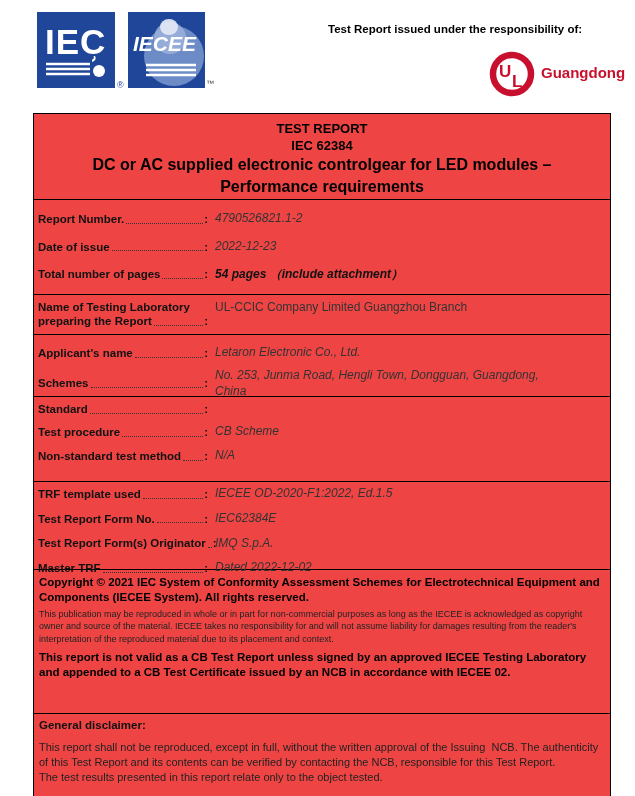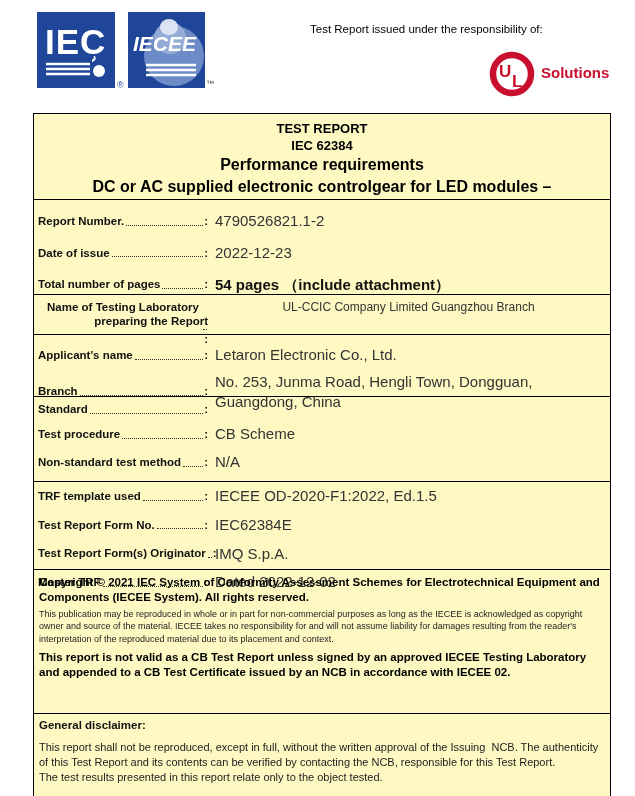--- a/index.html
+++ b/index.html
@@ -6,54 +6,54 @@
   body{
     width:635px;height:796px;overflow:hidden;background:#fff;position:relative;
     font-family:"Liberation Sans", sans-serif;color:#111;
   }
   
   .hdr{position:absolute;left:0;top:0;width:628px;height:113px;}
   .iec-logo{position:absolute;left:37px;top:12px;}
   .iec-reg{position:absolute;left:117px;top:80px;font-size:9px;color:#1f4699;}
   .iecee-logo{position:absolute;left:128px;top:12px;}
   .iecee-tm{position:absolute;left:206px;top:79px;font-size:8px;color:#444;}
-  .resp-text{position:absolute;left:310px;top:23px;width:285px;font-size:11.5px;font-weight:normal;color:#000;}
+  .resp-text{position:absolute;left:328px;top:23px;width:285px;font-size:11.5px;font-weight:bold;color:#000;}
   .ul-logo{position:absolute;left:489px;top:51px;}
   .ul-word{position:absolute;left:541px;top:64px;font-size:15px;font-weight:bold;color:#c8102e;}
   
   .report-table{
     position:absolute;left:33px;top:113px;width:578px;height:683px;
-    border:1.6px solid #000;border-bottom:none;box-sizing:border-box;background:#fef9c3;
+    border:1.6px solid #000;border-bottom:none;box-sizing:border-box;background:#ef4444;
   }
   .group{box-sizing:border-box;border-top:1.6px solid #000;}
   .group:first-child{border-top:none;}
   .g-title{height:85px;text-align:center;padding-top:6px;}
   .t-sm{font-size:13px;font-weight:bold;line-height:1.32;color:#000;}
   .t-lg{font-size:16px;font-weight:bold;line-height:1.33;color:#000;}
   .g-a{height:95px;padding-top:11px;}
-  .g-lab{height:40px;padding:5px 8px 0 4px;display:flex;align-items:flex-start;text-align:center;}
+  .g-lab{height:40px;padding:5px 8px 0 4px;display:flex;align-items:flex-start;}
   .g-app{height:62px;padding-top:10px;}
   .g-app .kv{margin-bottom:7px;}
   .g-spec{height:85px;padding-top:5px;}
   .g-spec .kv{margin-bottom:8px;}
   .g-trf{height:88px;padding-top:4px;}
   .g-trf .kv{margin-bottom:9px;}
   .g-copy{height:144px;padding:5px 7px 0 5px;}
   .g-disc{padding:5px 7px 0 5px;}
   
   .kv{display:flex;align-items:center;padding:0 8px 0 4px;margin-bottom:12px;}
   .kv-label{width:170px;flex:none;display:flex;align-items:flex-end;font-weight:bold;font-size:11.5px;color:#111;line-height:1.25;}
   .kv-label .lt{white-space:nowrap;}
   .leader{flex:1;min-width:4px;border-bottom:1.6px dotted #333;margin:0 1px 2.5px 2px;}
   .colon{font-weight:bold;}
-  .kv-value{flex:1;font-size:15px;color:#333;line-height:1.32;padding-left:7px;}
+  .kv-value{flex:1;font-size:12px;color:#333;line-height:1.32;padding-left:7px;font-style:italic;}
   .kv-value.bold{font-weight:bold;color:#111;}
   .w-narrow{max-width:345px;}
   .lab-left{width:170px;flex:none;font-weight:bold;font-size:11.5px;color:#111;line-height:1.25;}
-  .lab-left .l2{display:flex;align-items:flex-end;flex-direction:column;}
+  .lab-left .l2{display:flex;align-items:flex-end;}
   .lab-value{flex:1;font-size:12px;color:#333;padding-left:7px;line-height:1.3;}
   .sec-head{font-weight:bold;font-size:11.5px;color:#111;margin:0 0 7px 4px;}
   
   .c-bold{font-size:11.5px;font-weight:bold;line-height:1.27;margin-bottom:4px;color:#000;}
   .c-fine{font-size:9px;line-height:1.36;margin-bottom:5px;color:#222;}
   .c-norm{font-size:11px;line-height:1.3;margin-bottom:5px;color:#222;}
   .c-valid{font-size:11.5px;font-weight:bold;line-height:1.28;color:#000;}
   .d-head{font-weight:bold;font-size:11.5px;color:#111;margin:0 0 9px 0;}
   .d-text{font-size:11px;line-height:1.38;color:#222;white-space:pre-wrap;}
 </style>
@@ -91,30 +91,30 @@
     </svg>
     <span class="iecee-tm">™</span>
 
     <div class="resp-text">Test Report issued under the responsibility of:</div>
 
     <svg class="ul-logo" width="46" height="46" viewBox="0 0 46 46">
       <circle cx="23" cy="23" r="19" fill="#ffffff" stroke="#c8102e" stroke-width="6.5"></circle>
       <text x="10" y="26" font-size="17" font-weight="bold" fill="#c8102e" font-family="Liberation Sans, sans-serif">U</text>
       <text x="23" y="36" font-size="17" font-weight="bold" fill="#c8102e" font-family="Liberation Sans, sans-serif">L</text>
     </svg>
-    <span class="ul-word">Solutions</span>
+    <span class="ul-word">Guangdong</span>
   </div>
 
   <div class="report-table">
 
     <section class="group g-title">
       <div class="t-sm">TEST REPORT</div>
       <div class="t-sm">IEC 62384</div>
+      <div class="t-lg">DC or AC supplied electronic controlgear for LED modules –</div>
       <div class="t-lg">Performance requirements</div>
-      <div class="t-lg">DC or AC supplied electronic controlgear for LED modules –</div>
     </section>
 
     <section class="group g-a">
       <div class="kv">
         <div class="kv-label">
             <span class="lt">Report Number.</span>
             <span class="leader"></span>
             <span class="colon">:</span>
           </div>
         <div class="kv-value">4790526821.1-2</div>
@@ -153,21 +153,21 @@
       <div class="kv">
         <div class="kv-label">
             <span class="lt">Applicant's name</span>
             <span class="leader"></span>
             <span class="colon">:</span>
           </div>
         <div class="kv-value">Letaron Electronic Co., Ltd.</div>
       </div>
       <div class="kv">
         <div class="kv-label">
-            <span class="lt">Branch</span>
+            <span class="lt">Schemes</span>
             <span class="leader"></span>
             <span class="colon">:</span>
           </div>
         <div class="kv-value w-narrow">No. 253, Junma Road, Hengli Town, Dongguan, Guangdong, China</div>
       </div>
     </section>
 
     <section class="group g-spec">
       <div class="kv">
         <div class="kv-label">

